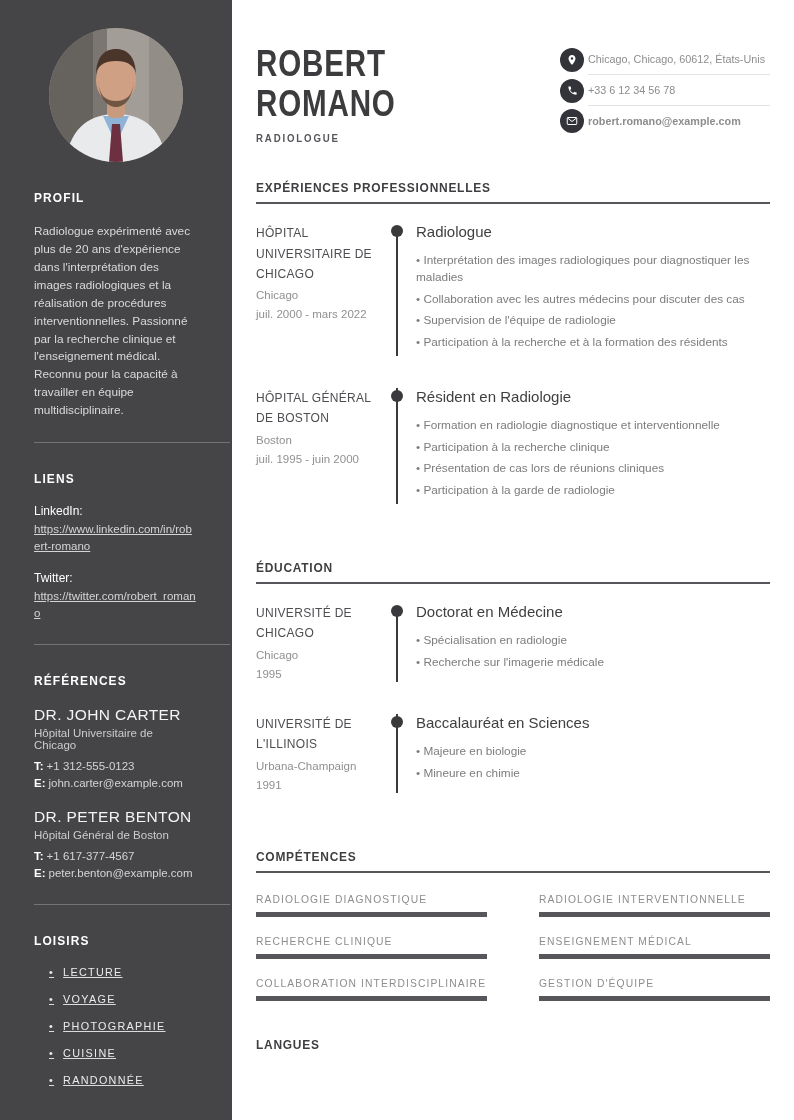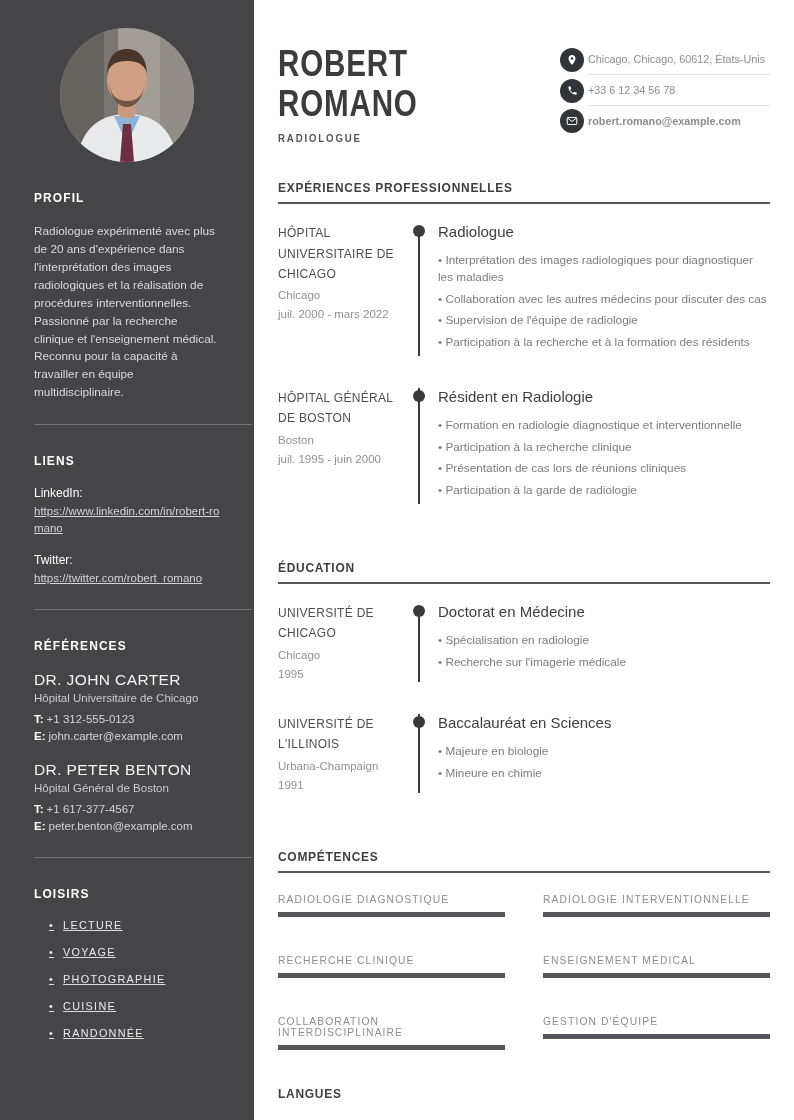--- a/index.html
+++ b/index.html
@@ -5,21 +5,21 @@
   * { box-sizing: border-box; }
   html,body { margin:0; padding:0; }
   body {
     width:794px; height:1120px;
     font-family:"Liberation Sans", sans-serif;
     background:#ffffff; color:#3e3e41;
   }
   .page { display:flex; width:794px; height:1120px; overflow:hidden; }
 
   
-  .sidebar { width:254px; flex-shrink:0; background:#454548; color:#dcdcdc; }
+  .sidebar { width:232px; flex-shrink:0; background:#454548; color:#dcdcdc; }
   .avatar-wrap { width:134px; height:134px; margin:28px auto 0; border-radius:50%; overflow:hidden; }
   .side-section { padding:0 34px; margin-top:28px; }
   .side-h {
     margin:0 0 18px; color:#ffffff; font-size:13px; font-weight:700;
     letter-spacing:1.2px; transform:scaleX(.92); transform-origin:left;
     white-space:nowrap;
   }
   .profile-text { margin:0; font-size:11.8px; line-height:1.52; color:#dadada; }
   .side-divider { border:none; border-top:1px solid #737376; margin:22px 2px 0 34px; }
 
@@ -66,21 +66,21 @@
   .e-meta { font-size:11.5px; color:#909092; line-height:1.4; margin-top:3px; }
   .tl { position:relative; }
   .tl::before { content:""; position:absolute; left:16px; top:0; bottom:0; width:2px; background:#3a3a3c; }
   .entry:first-child .tl::before { top:7px; }
   .dot { position:absolute; left:11px; top:2px; width:12px; height:12px; border-radius:50%; background:#3a3a3c; }
   .e-role { margin:0 0 12px; font-size:15px; font-weight:400; color:#3f3f42; }
   .bullets { margin:0; padding:0; list-style:none; font-size:11.8px; color:#7c7c7e; line-height:1.42; }
   .bullets li { margin-bottom:5px; }
   .bullets li::before { content:"•  "; }
 
-  .bars { display:grid; grid-template-columns:1fr 1fr; column-gap:52px; row-gap:19px; margin-top:21px;gap:38px; }
+  .bars { display:grid; grid-template-columns:1fr 1fr; column-gap:52px; row-gap:19px; margin-top:21px; }
   .bar-label { font-size:10.3px; letter-spacing:1.1px; color:#8d8d8f; margin-bottom:7px; }
   .bar-track { height:5px; background:#e4e4e4; width:100%; }
   .bar-fill { height:100%; background:#56565b; }
 </style>
 </head>
 <body>
 
 <div class="page">
 
   <aside class="sidebar">

